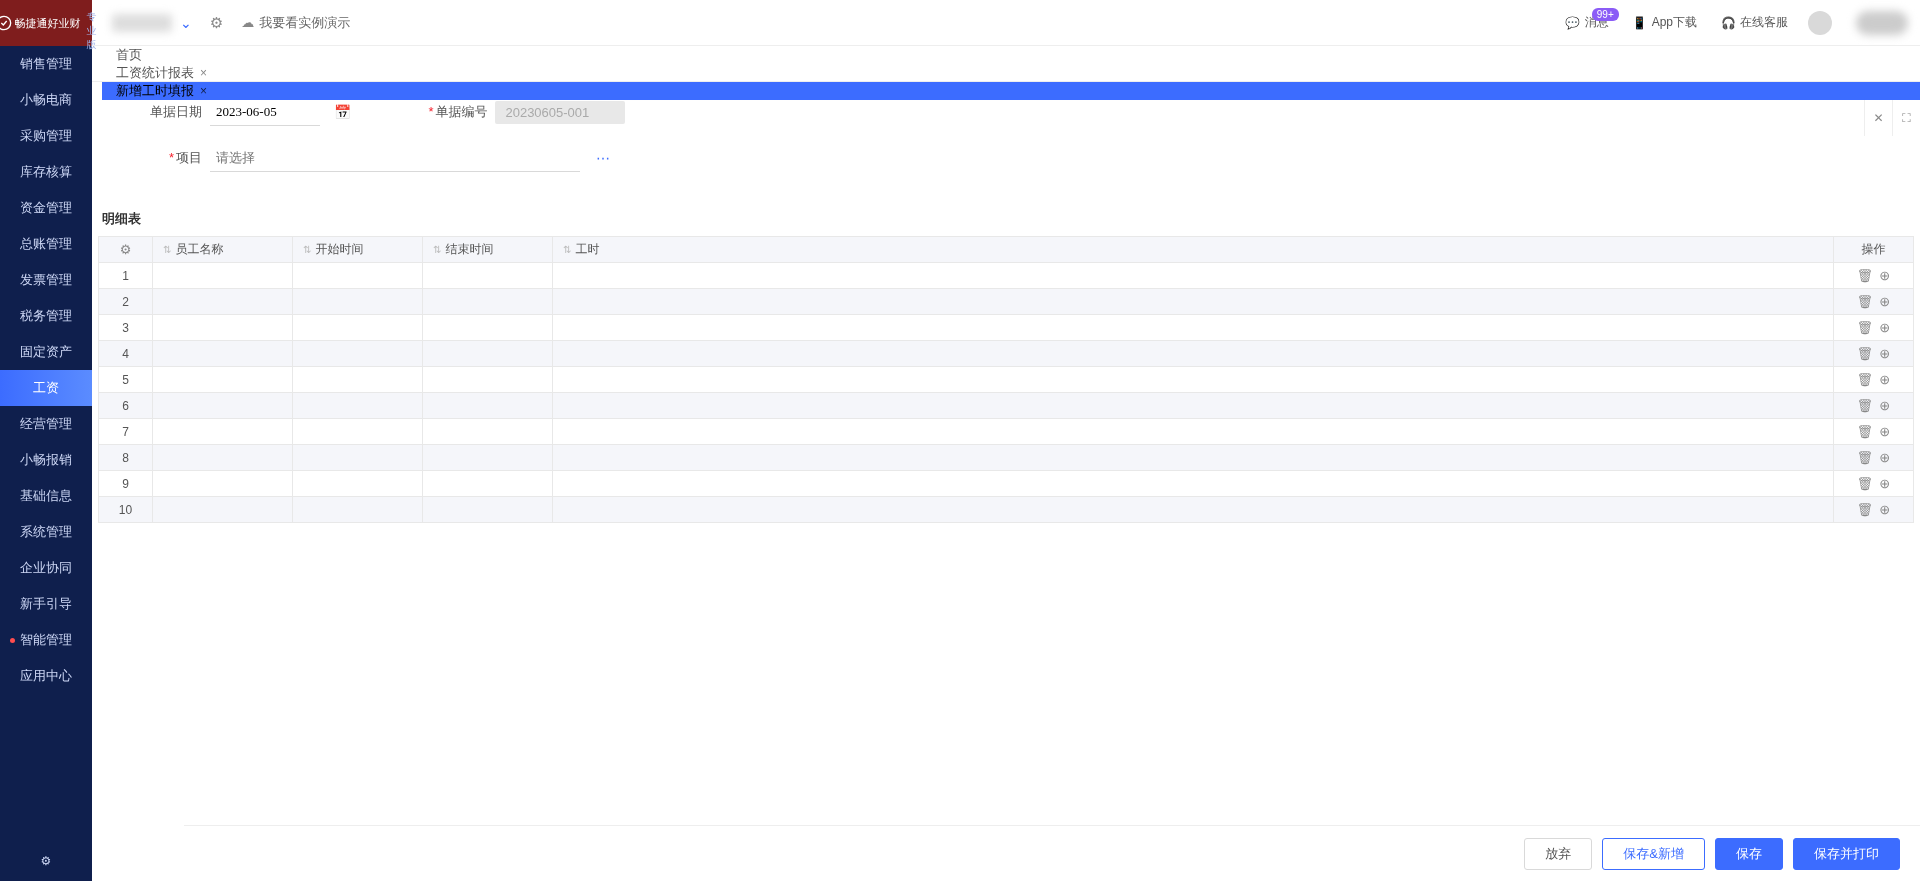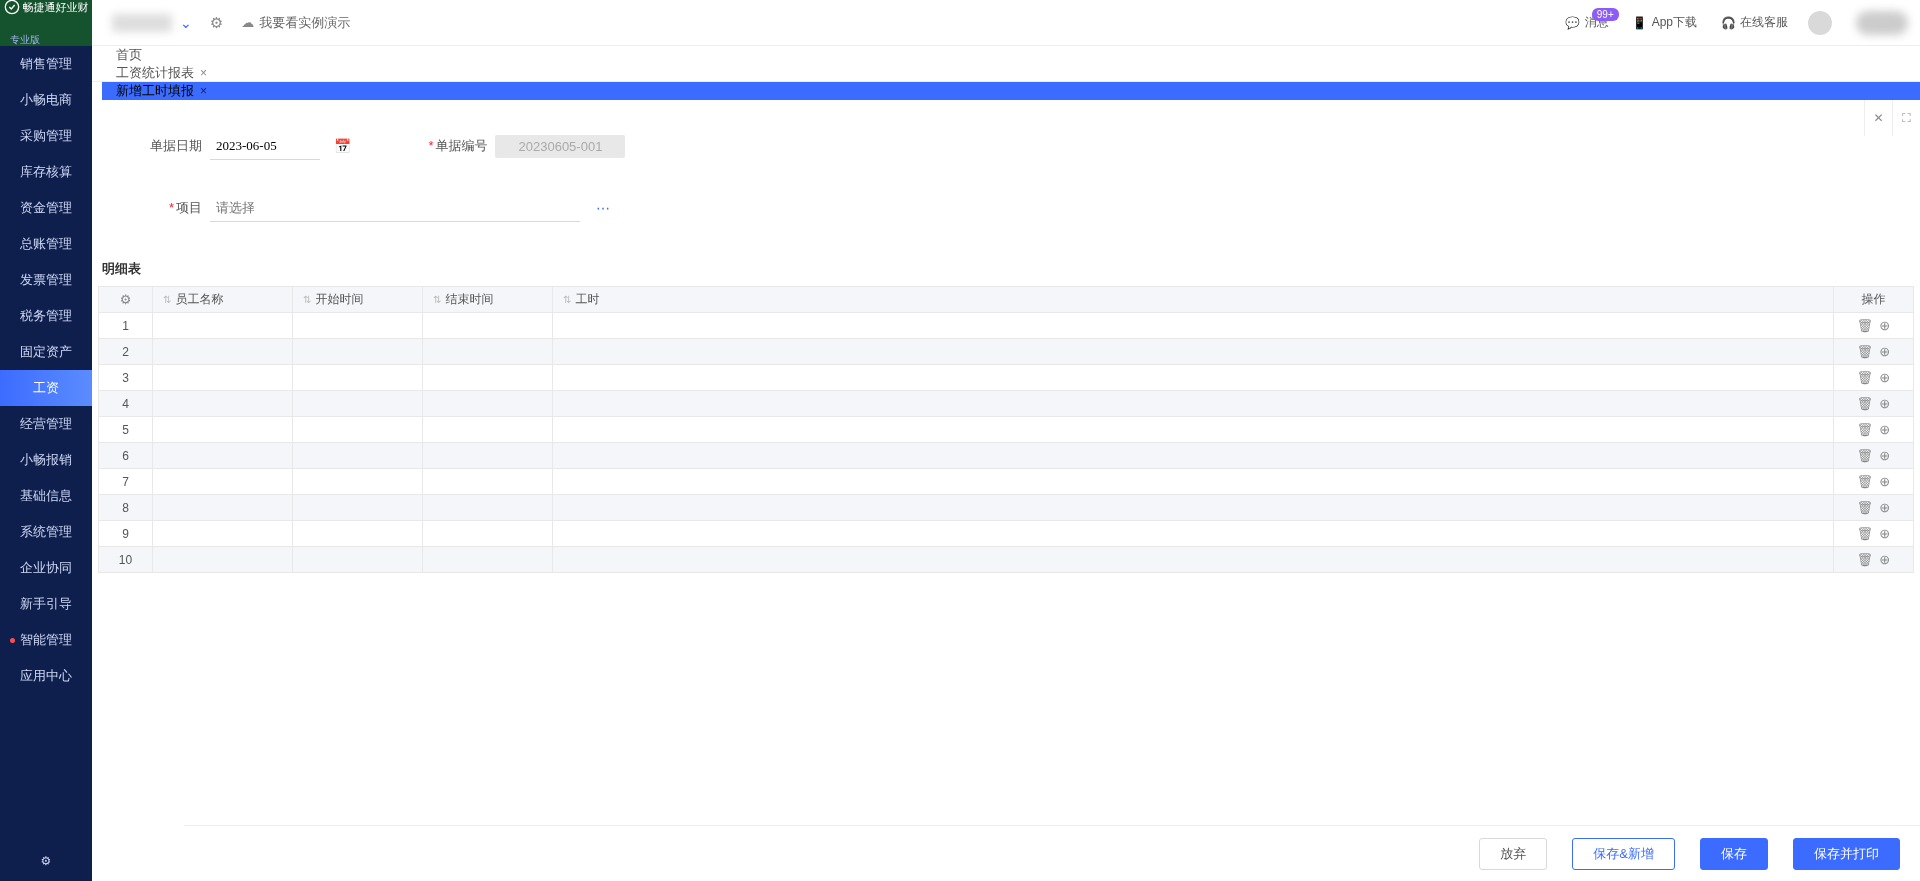--- a/index.html
+++ b/index.html
@@ -1,25 +1,25 @@
 <!DOCTYPE html>
 <html><head>
 <meta charset="utf-8">
 <style>
 * { box-sizing: border-box; margin: 0; padding: 0; }
 body { font-family: "Microsoft YaHei", Arial, sans-serif; font-size: 12px; color: #333; background: #fff; overflow: hidden; }
 .app { display: flex; height: 881px; width: 1920px; }
 
 
 .sidebar { width: 92px; background: #0f1f4d; color: #fff; display: flex; flex-direction: column; flex-shrink: 0; }
-.logo-area { height: 46px; padding: 6px 4px; display: flex; flex-direction: column; align-items: center; justify-content: center; background:#14532d; }
+.logo-area { height: 46px; padding: 6px 4px; display: flex; flex-direction: row; align-items: center; justify-content: center; background:#7f1d1d; }
 .logo-row { display:flex; align-items:center; gap:3px;}
 .logo-icon { width:16px; height:16px; }
 .logo-text { font-size: 11px; color:#fff; white-space:nowrap;}
-.logo-sub { font-size: 10px; color:#9fb1e8; margin-top:18px; align-self:flex-start; margin-left:6px;}
+.logo-sub { font-size: 10px; color:#9fb1e8; margin-top:4px; align-self:flex-start; margin-left:6px;}
 .nav { flex:1; overflow-y:auto; }
 .nav-item { height: 36px; display:flex; align-items:center; justify-content:center; font-size:13px; color:#cdd7f5; cursor:pointer; position:relative;}
 .nav-item.active { background: linear-gradient(90deg,#3c6cff,#5b8cff); color:#fff; }
 .nav-item .dot { width:5px; height:5px; background:#ff4d4f; border-radius:50%; position:absolute; left:10px;}
 .sidebar-footer { height:40px; display:flex; align-items:center; justify-content:center; color:#cdd7f5; cursor:pointer;}
 
 
 .main { flex:1; display:flex; flex-direction:column; min-width:0;}
 
 
@@ -39,27 +39,27 @@
 
 .tabs { height:36px; display:flex; align-items:stretch; border-bottom:1px solid #eee; padding-left:10px; position:relative;flex-direction:column;}
 .tab { display:flex; align-items:center; padding:0 14px; font-size:13px; color:#555; cursor:pointer; gap:6px;}
 .tab.active { background:#3c6cff; color:#000000;}
 .tab .close { font-size:12px; opacity:.7;}
 .tabs-right { margin-left:auto; display:flex; align-items:center; }
 .tabs-right .ticon { width:28px; height:36px; display:flex; align-items:center; justify-content:center; color:#888; cursor:pointer; border-left:1px solid #eee;}
 
 
 .form-area { padding:16px 30px 8px; }
-.form-row { display:flex; align-items:center; margin-bottom:18px; gap:8px;margin-top:34px;}
+.form-row { display:flex; align-items:center; margin-bottom:18px; gap:8px;}
 .form-label { width:80px; text-align:right; color:#555; font-size:13px;}
 .form-label .req { color:#f5222d; margin-right:2px;}
 .input { height:28px; border:none; border-bottom:1px solid #d9d9d9; padding:0 6px; font-size:13px; background:transparent;font-family:Liberation Serif, serif;}
 .input.date { width:110px;}
 .date-icon { color:#3c6cff; margin-left:6px; font-size:14px;}
-.docno-box { background:#e8e8e8; color:#aaa; padding:4px 10px; font-size:13px; border-radius:2px; width:130px;text-align:center;}
+.docno-box { background:#e8e8e8; color:#aaa; padding:4px 10px; font-size:13px; border-radius:2px; width:130px;}
 .input.project { width:370px;}
 .project-more { color:#3c6cff; margin-left:8px; font-size:14px; letter-spacing:2px;}
 
 .section-title { font-size:13px; font-weight:bold; color:#333; padding:4px 0 8px 10px;margin-top:8px;}
 
 
 .table-wrap { margin: 0 6px; }
 table.grid { width:100%; border-collapse:collapse; table-layout:fixed;}
 table.grid th, table.grid td { border:1px solid #e8e8e8; height:26px; font-size:12px; color:#555; }
 table.grid th { background:#f5f6fa; font-weight:normal; text-align:left; padding-left:10px; position:relative;}
@@ -70,21 +70,21 @@
 .col-idx { width:54px; text-align:center !important; padding-left:0 !important;}
 .col-name { width:140px;margin-left:28px;}
 .col-start { width:130px;}
 .col-end { width:130px;}
 .col-hours { }
 .col-ops { width:80px; text-align:center !important; padding-left:0 !important;}
 .ops-cell span { color:#888; margin:0 3px; cursor:pointer; font-size:13px;}
 th.col-idx .gear-ico { color:#888; font-size:13px;}
 
 
-.footer { position:absolute; bottom:0; left:92px; right:0; height:56px; border-top:1px solid #eee; background:#fff; display:flex; align-items:center; justify-content:flex-end; padding-right:20px; gap:25px;}
+.footer { position:absolute; bottom:0; left:92px; right:0; height:56px; border-top:1px solid #eee; background:#fff; display:flex; align-items:center; justify-content:flex-end; padding-right:20px; gap:10px;}
 .btn { height:32px; padding:0 20px; border-radius:3px; font-size:13px; cursor:pointer; display:inline-flex; align-items:center;}
 .btn-default { border:1px solid #d9d9d9; background:#fff; color:#555;}
 .btn-outline { border:1px solid #3c6cff; background:#fff; color:#3c6cff;}
 .btn-primary { border:1px solid #3c6cff; background:#3c6cff; color:#fff;}
 
 .content-scroll { flex:1; position:relative; overflow:hidden;}
 </style>
 </head>
 <body>
 

